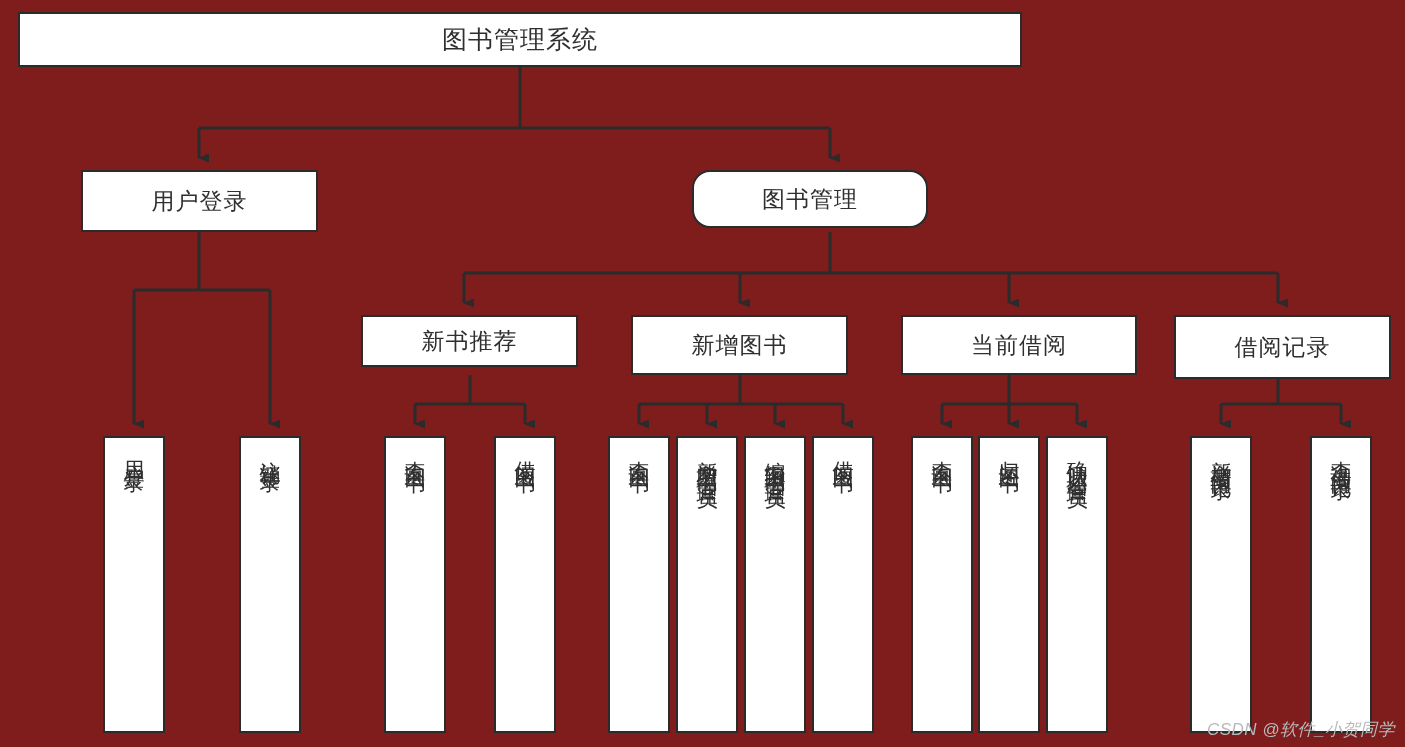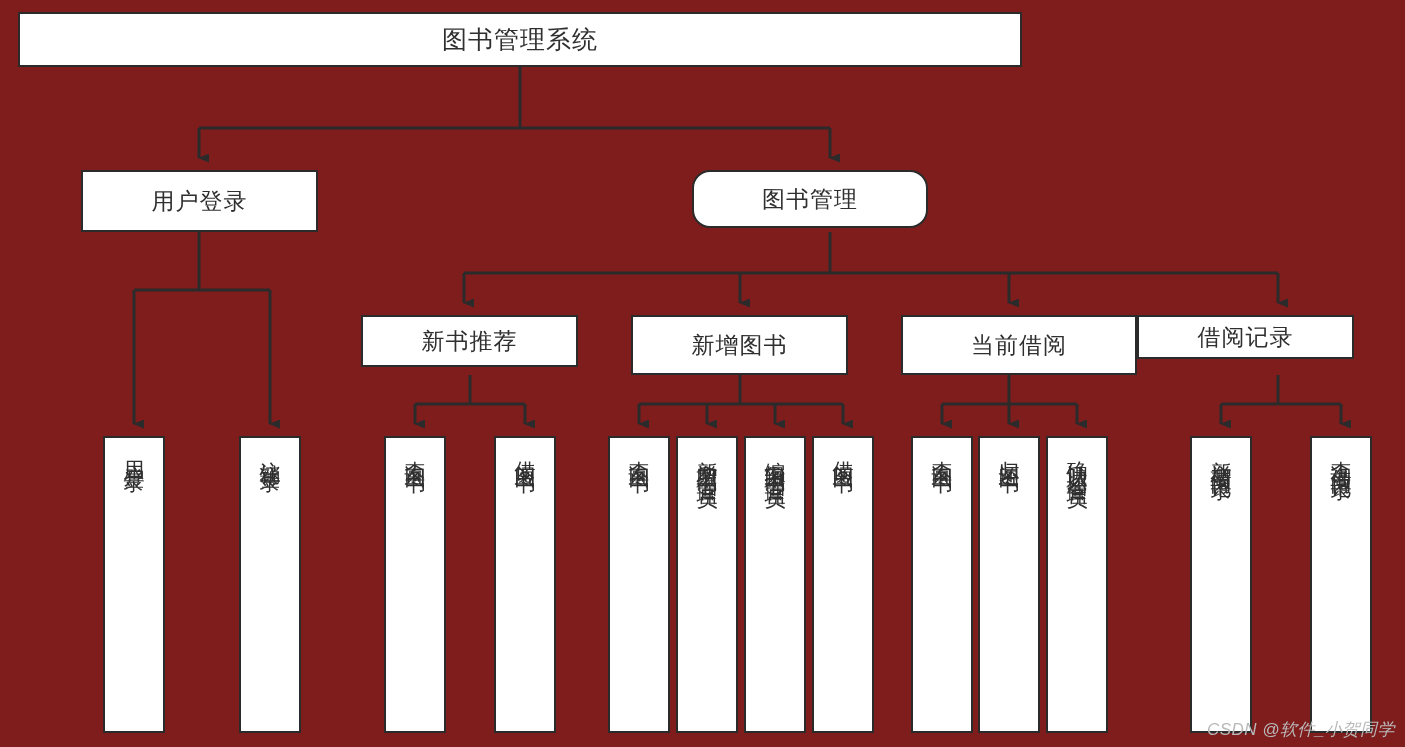--- a/index.html
+++ b/index.html
@@ -89,21 +89,21 @@
 
   <div class="node h" style="left:361px;top:315px;width:217px;height:52px;">
     <span class="lbl">新书推荐</span>
   </div>
   <div class="node h" style="left:631px;top:315px;width:217px;height:60px;">
     <span class="lbl">新增图书</span>
   </div>
   <div class="node h" style="left:901px;top:315px;width:236px;height:60px;">
     <span class="lbl">当前借阅</span>
   </div>
-  <div class="node h" style="left:1137px;top:315px;width:217px;height:44px;">
+  <div class="node h" style="left:1174px;top:315px;width:217px;height:64px;">
     <span class="lbl">借阅记录</span>
   </div>
 
   <div class="node v" style="left:103px;top:436px;width:62px;height:297px;">
     <span class="lbl">用户登录</span>
   </div>
   <div class="node v" style="left:239px;top:436px;width:62px;height:297px;">
     <span class="lbl">注销登录</span>
   </div>
 

